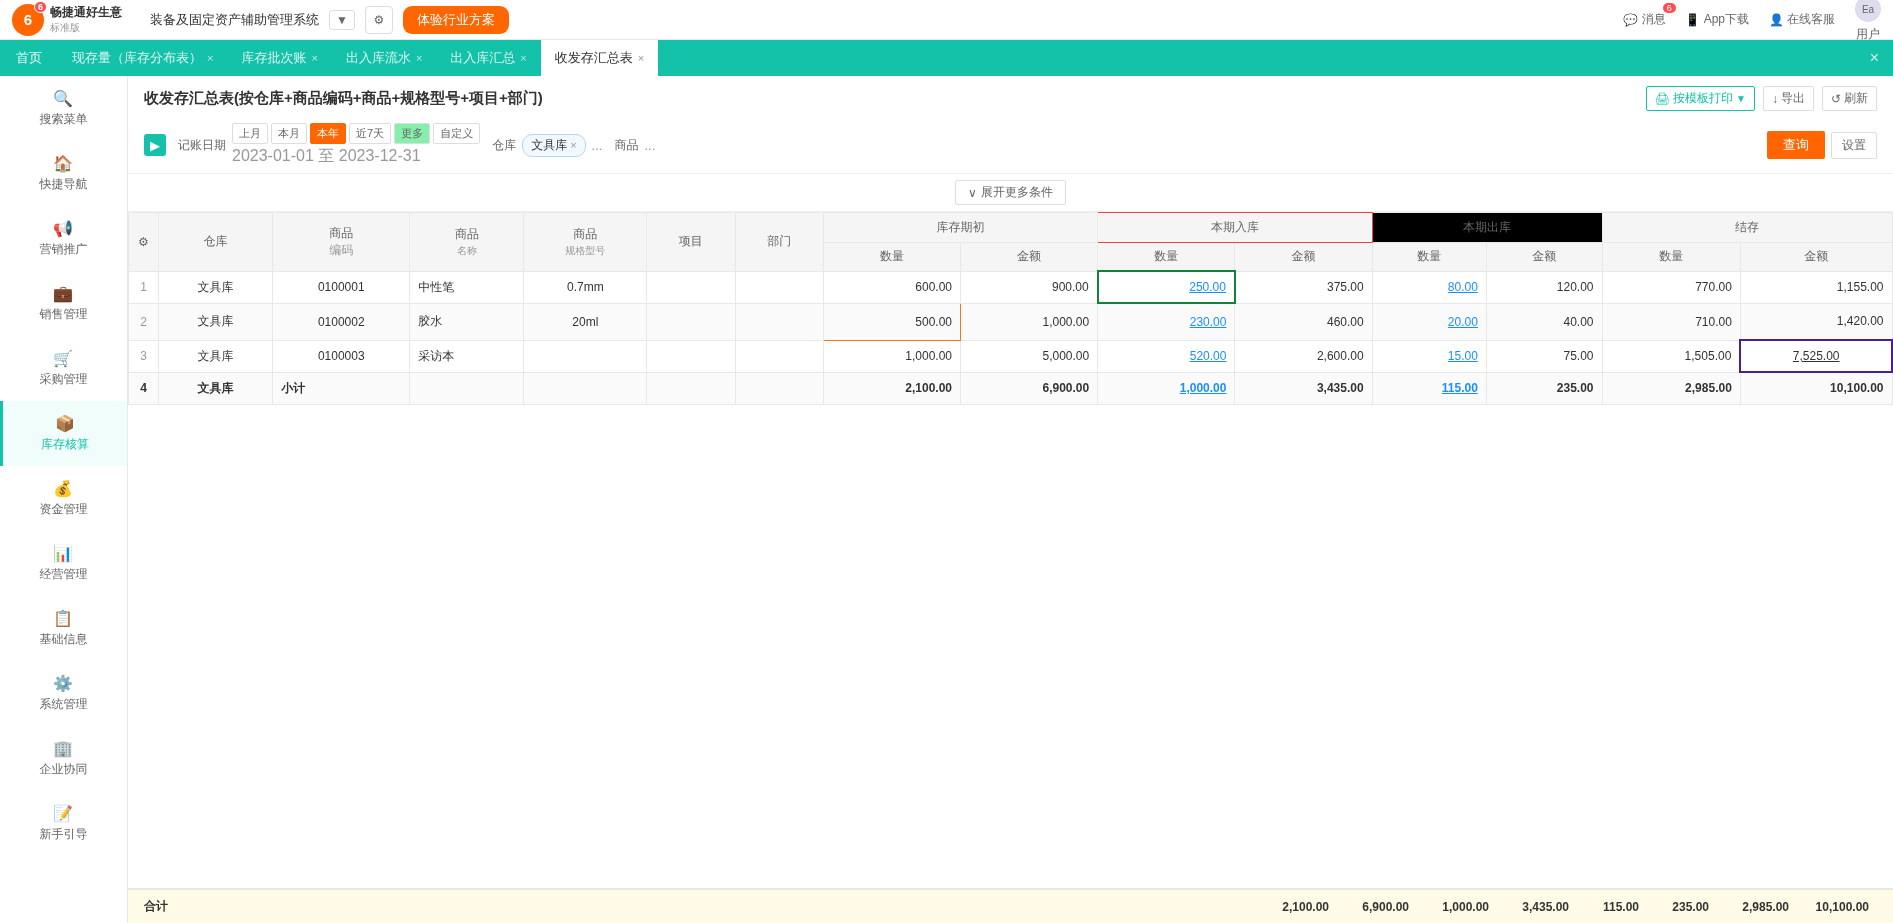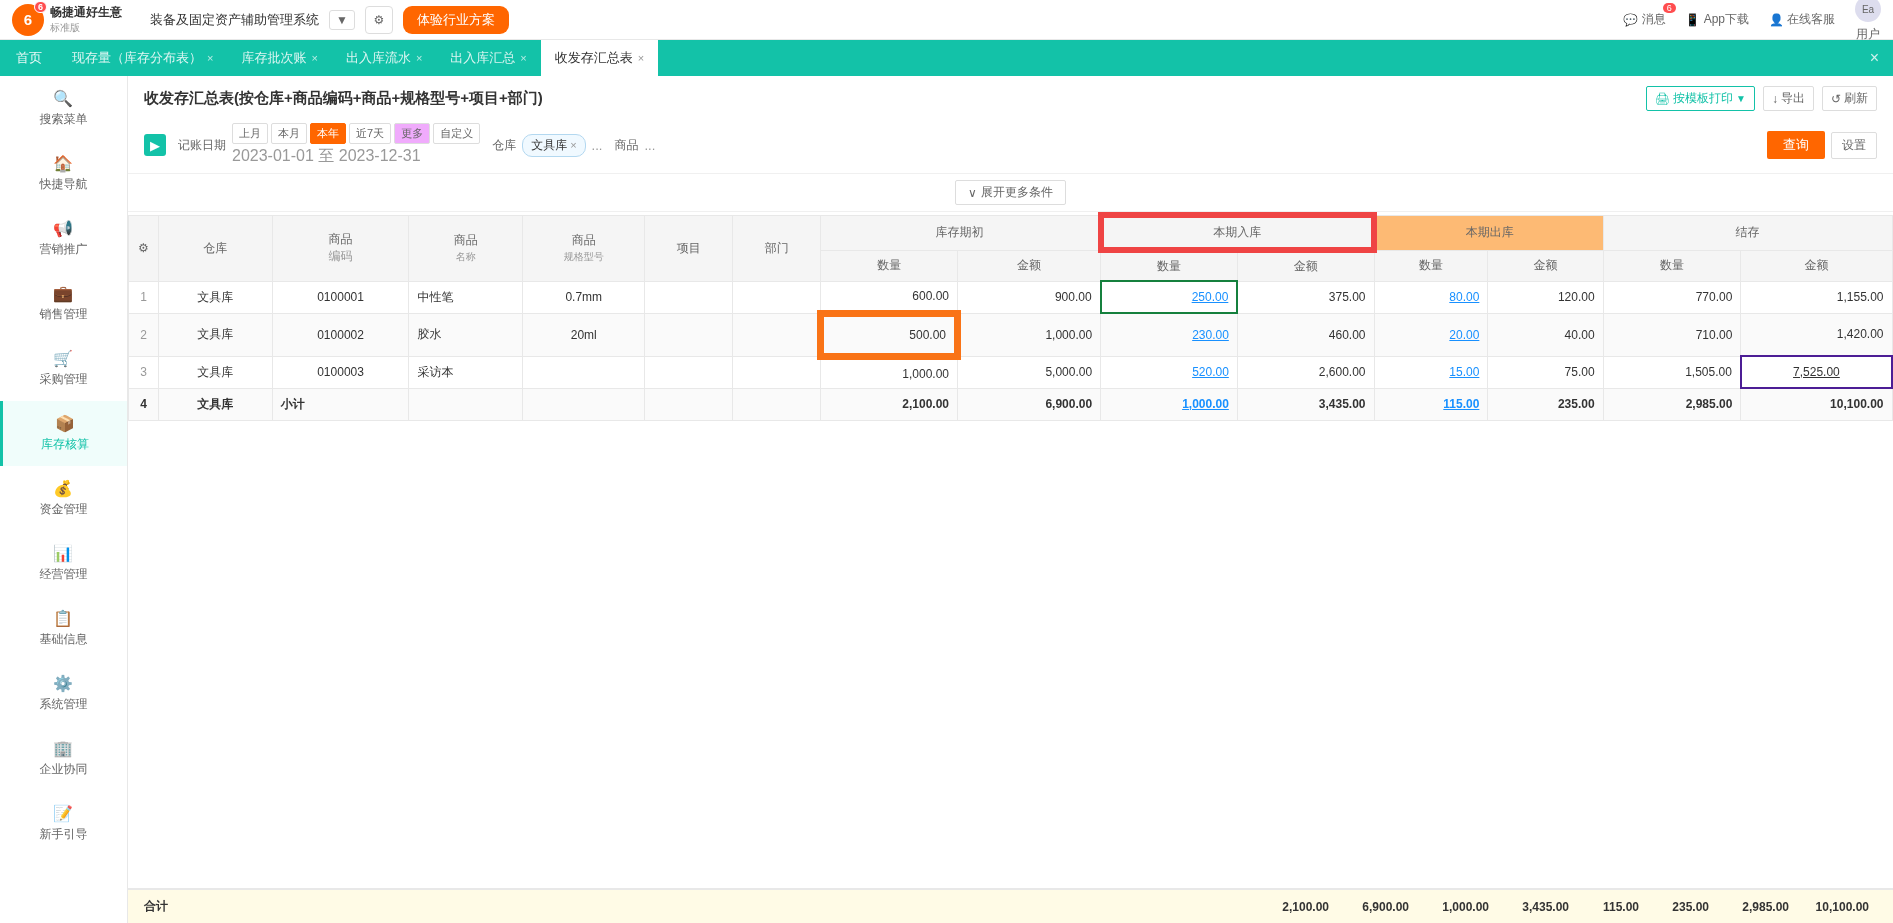--- a/index.html
+++ b/index.html
@@ -157,21 +157,21 @@
       <div style="width:22px; height:22px; background:#13c2a8; color:#fff; border:none; border-radius:3px; cursor:pointer; display:flex; align-items:center; justify-content:center; font-size:13px; flex-shrink:0;">▶</div>
 
       <div style="display:flex; align-items:center; gap:6px;">
         <span style="color:#666; font-size:12px;">记账日期</span>
         <div style="display:flex; flex-direction:column; gap:2px;">
           <div style="display:flex; gap:3px;">
             <button style="padding:2px 6px; border:1px solid #ddd; border-radius:2px; cursor:pointer; font-size:11px; background:#fff; color:#666;">上月</button>
             <button style="padding:2px 6px; border:1px solid #ddd; border-radius:2px; cursor:pointer; font-size:11px; background:#fff; color:#666;">本月</button>
             <button style="padding:2px 6px; border:1px solid #ff6600; border-radius:2px; cursor:pointer; font-size:11px; background:#ff6600; color:#fff;">本年</button>
             <button style="padding:2px 6px; border:1px solid #ddd; border-radius:2px; cursor:pointer; font-size:11px; background:#fff; color:#666;">近7天</button>
-            <button style="padding:2px 6px; border:1px solid #ddd; border-radius:2px; cursor:pointer; font-size:11px; background:#f0abfc; color:#666;">更多</button>
+            <button style="padding:2px 6px; border:1px solid #ddd; border-radius:2px; cursor:pointer; font-size:11px; background:#86efac; color:#666;">更多</button>
             <button style="padding:2px 6px; border:1px solid #ddd; border-radius:2px; cursor:pointer; font-size:11px; background:#fff; color:#666;">自定义</button>
           </div>
           <div style="font-size:16px; color:#999;">2023-01-01 至 2023-12-31</div>
         </div>
       </div>
 
       <div style="display:flex; align-items:center; gap:6px;">
         <span style="color:#666; font-size:12px;">仓库</span>
         <div style="background:#f0f9ff; border:1px solid #b3d8f0; border-radius:10px; padding:2px 8px; font-size:12px; display:flex; align-items:center; gap:3px; cursor:pointer;">
           <span>文具库</span>
@@ -205,22 +205,22 @@
             <th rowspan="2" style="width:30px; padding:6px; border:1px solid #e8e8e8; background:#f5f5f5; color:#666;">
               <span>⚙</span>
             </th>
             <th rowspan="2" style="padding:6px 8px; border:1px solid #e8e8e8; background:#f5f5f5; color:#666;">仓库</th>
             <th rowspan="2" style="padding:6px 8px; border:1px solid #e8e8e8; background:#f5f5f5; color:#666;">商品<br><span style="font-size:12px;color:#999;">编码</span></th>
             <th rowspan="2" style="padding:6px 8px; border:1px solid #e8e8e8; background:#f5f5f5; color:#666;">商品<br><span style="font-size:10px;color:#999;">名称</span></th>
             <th rowspan="2" style="padding:6px 8px; border:1px solid #e8e8e8; background:#f5f5f5; color:#666;">商品<br><span style="font-size:10px;color:#999;">规格型号</span></th>
             <th rowspan="2" style="padding:6px 8px; border:1px solid #e8e8e8; background:#f5f5f5; color:#666;">项目</th>
             <th rowspan="2" style="padding:6px 8px; border:1px solid #e8e8e8; background:#f5f5f5; color:#666;">部门</th>
             <th colspan="2" style="padding:6px 8px; border:1px solid #e8e8e8; background:#f5f5f5; color:#666; text-align:center;">库存期初</th>
-            <th colspan="2" style="padding:6px 8px; border:6px solid #ef4444; background:#f5f5f5; color:#666; text-align:center;">本期入库</th>
-            <th colspan="2" style="padding:6px 8px; border:1px solid #e8e8e8; background:#fdba74; color:#666; text-align:center;margin-top:20px;">本期出库</th>
+            <th colspan="2" style="padding:6px 8px; border:1px solid #ef4444; background:#f5f5f5; color:#666; text-align:center;">本期入库</th>
+            <th colspan="2" style="padding:6px 8px; border:1px solid #e8e8e8; background:#000000; color:#666; text-align:center;margin-top:20px;">本期出库</th>
             <th colspan="2" style="padding:6px 8px; border:1px solid #e8e8e8; background:#f5f5f5; color:#666; text-align:center;">结存</th>
           </tr>
           <tr>
             <th style="padding:5px 6px; border:1px solid #e8e8e8; background:#f5f5f5; color:#666; text-align:center;">数量</th>
             <th style="padding:5px 6px; border:1px solid #e8e8e8; background:#f5f5f5; color:#666; text-align:center;">金额</th>
             <th style="padding:5px 6px; border:1px solid #e8e8e8; background:#f5f5f5; color:#666; text-align:center;">数量</th>
             <th style="padding:5px 6px; border:1px solid #e8e8e8; background:#f5f5f5; color:#666; text-align:center;">金额</th>
             <th style="padding:5px 6px; border:1px solid #e8e8e8; background:#f5f5f5; color:#666; text-align:center;">数量</th>
             <th style="padding:5px 6px; border:1px solid #e8e8e8; background:#f5f5f5; color:#666; text-align:center;">金额</th>
             <th style="padding:5px 6px; border:1px solid #e8e8e8; background:#f5f5f5; color:#666; text-align:center;">数量</th>
@@ -248,21 +248,21 @@
           </tr>
 
           <tr style="background:#fafafa;">
             <td style="padding:7px 6px; border:1px solid #e8e8e8; text-align:center; color:#999;">2</td>
             <td style="padding:7px 8px; border:1px solid #e8e8e8; text-align:center;">文具库</td>
             <td style="padding:7px 8px; border:1px solid #e8e8e8; text-align:center;">0100002</td>
             <td style="padding:7px 8px; border:1px solid #e8e8e8; text-align:left;">胶水</td>
             <td style="padding:7px 8px; border:1px solid #e8e8e8; text-align:center;">20ml</td>
             <td style="padding:7px 8px; border:1px solid #e8e8e8; text-align:center;"></td>
             <td style="padding:7px 8px; border:1px solid #e8e8e8; text-align:center;"></td>
-            <td style="padding:11px 8px; border:7px solid #f97316; text-align:right;">500.00</td>
+            <td style="padding:11px 8px; border:1px solid #f97316; text-align:right;">500.00</td>
             <td style="padding:7px 8px; border:1px solid #e8e8e8; text-align:right;">1,000.00</td>
             <td style="padding:7px 8px; border:1px solid #e8e8e8; text-align:right; text-decoration:underline; color:#1890ff; cursor:pointer;">230.00</td>
             <td style="padding:7px 8px; border:1px solid #e8e8e8; text-align:right;">460.00</td>
             <td style="padding:7px 8px; border:1px solid #e8e8e8; text-align:right; text-decoration:underline; color:#1890ff; cursor:pointer;">20.00</td>
             <td style="padding:7px 8px; border:1px solid #e8e8e8; text-align:right;">40.00</td>
             <td style="padding:7px 8px; border:1px solid #e8e8e8; text-align:right;">710.00</td>
             <td style="padding:7px 8px; border:1px solid #e8e8e8; text-align:right;">1,420.00</td>
           </tr>
 
           <tr style="background:#fff;">

